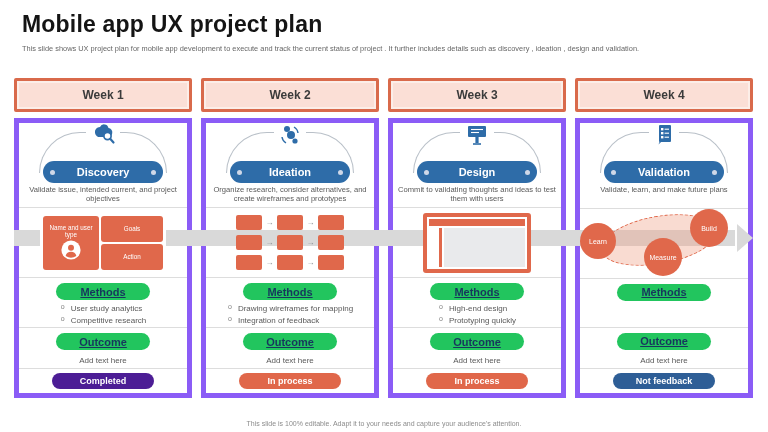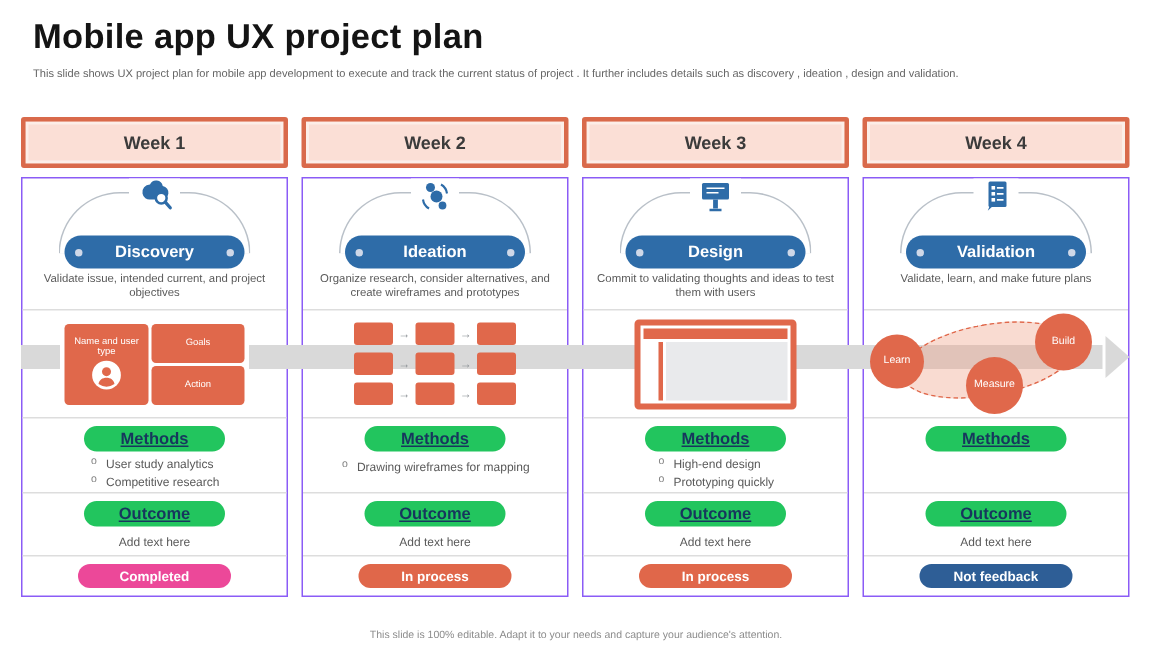--- a/index.html
+++ b/index.html
@@ -12,21 +12,21 @@
   .weeks{position:absolute;left:14px;right:15px;top:78px;display:flex;gap:9px;justify-content:space-between;}
   .week-box{flex:1;height:34px;border:3px solid #D96A4B;border-radius:2px;background:#FBDFD6;
             box-shadow:inset 0 0 0 2px #fceee8;display:flex;align-items:center;justify-content:center;box-sizing:border-box;}
   .week-box span{font-weight:bold;font-size:12px;color:#3b3b3b;}
 
   
   .table{position:absolute;left:14px;right:15px;top:118px;height:280px;display:flex;gap:9px;}
   .timeline{position:absolute;left:0;right:18px;top:112px;height:16px;background:#D9D9D9;z-index:1;}
   .timeline-head{position:absolute;right:0;top:106px;width:0;height:0;border-left:16px solid #D9D9D9;
                  border-top:14px solid transparent;border-bottom:14px solid transparent;z-index:1;}
-  .col{flex:1;border:1px solid #8b5cf6;background:#fff;display:flex;flex-direction:column;box-sizing:border-box;}
+  .col{flex:1;border:5px solid #8b5cf6;background:#fff;display:flex;flex-direction:column;box-sizing:border-box;}
   .row{border-bottom:1px solid #DDD;position:relative;z-index:2;box-sizing:border-box;}
   .row-phase{height:88px;}
   .row-graphic{height:72px;display:flex;align-items:center;justify-content:center;}
   .row-methods{height:50px;text-align:center;}
   .row-outcome{height:42px;text-align:center;}
   .row-status{height:25px;border-bottom:none;display:flex;align-items:center;justify-content:center;}
 
   
   .arc{position:absolute;left:50%;transform:translateX(-50%);top:9px;width:126px;height:40px;
        border:1.2px solid #b9c0c8;border-bottom:none;border-radius:70px 70px 0 0;}
@@ -147,21 +147,21 @@
         <ul class="bullets">
           <li>User study analytics</li>
           <li>Competitive research</li>
         </ul>
       </div>
       <div class="row row-outcome">
         <span class="pill-label">Outcome</span>
         <div class="outcome-text">Add text here</div>
       </div>
       <div class="row row-status">
-        <span class="status-badge" style="background-color: #ec4899;">Completed</span>
+        <span class="status-badge" style="background-color: #4c1d95;">Completed</span>
       </div>
     </div>
 
     <div class="col">
       <div class="row row-phase">
         <div class="arc"></div>
         <span class="phase-icon">
           <svg width="24" height="24" viewBox="0 0 24 24">
             <circle cx="9" cy="6" r="3" fill="#2E6CA8"></circle>
             <circle cx="13" cy="12" r="4" fill="#2E6CA8"></circle>
@@ -199,20 +199,21 @@
             <div class="flow-box"></div>
               <span class="flow-arrow">→</span>
             <div class="flow-box"></div>
           </div>
         </div>
       </div>
       <div class="row row-methods">
         <span class="pill-label">Methods</span><br>
         <ul class="bullets">
           <li>Drawing wireframes for mapping</li>
+          <li>Integration of feedback</li>
         </ul>
       </div>
       <div class="row row-outcome">
         <span class="pill-label">Outcome</span>
         <div class="outcome-text">Add text here</div>
       </div>
       <div class="row row-status">
         <span class="status-badge" style="background-color: rgb(224, 103, 74);">In process</span>
       </div>
     </div>

